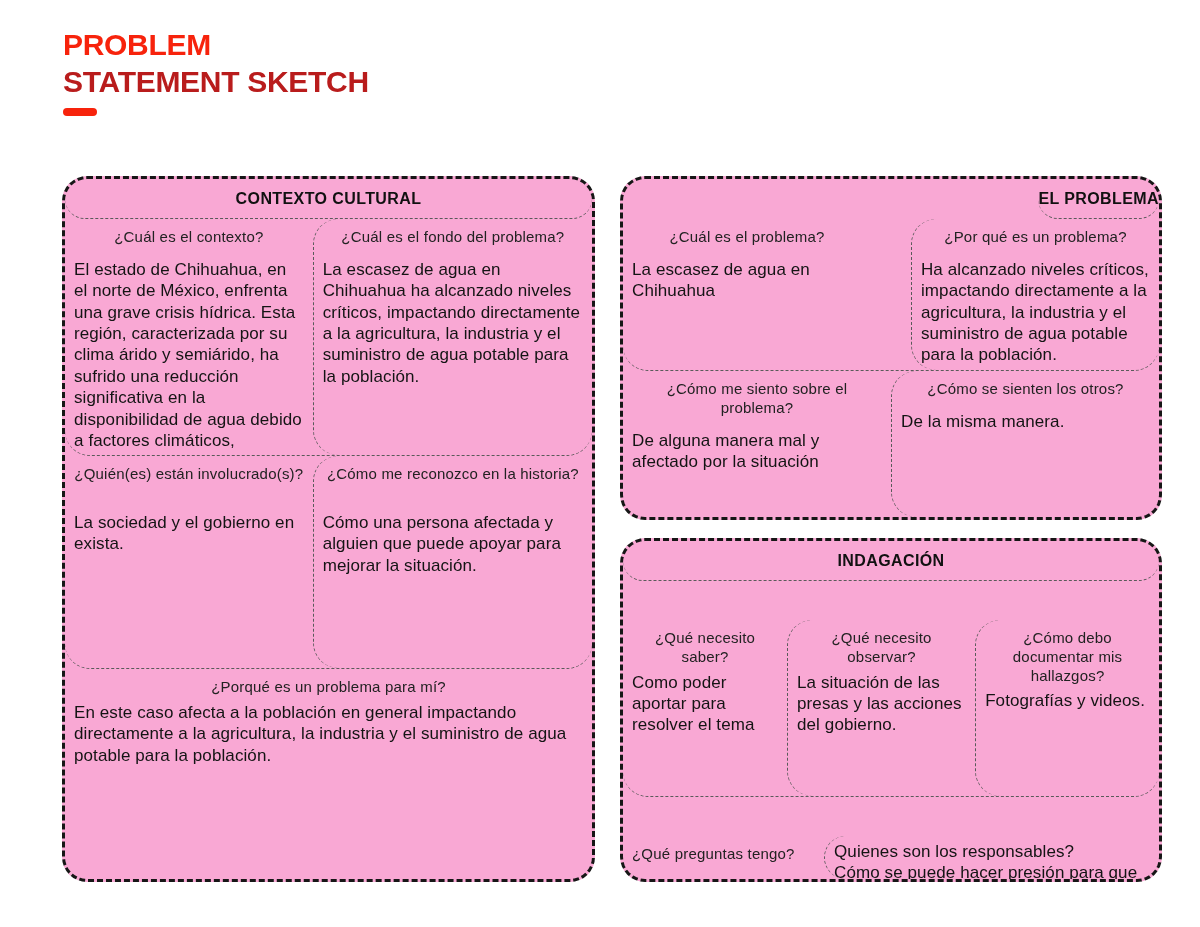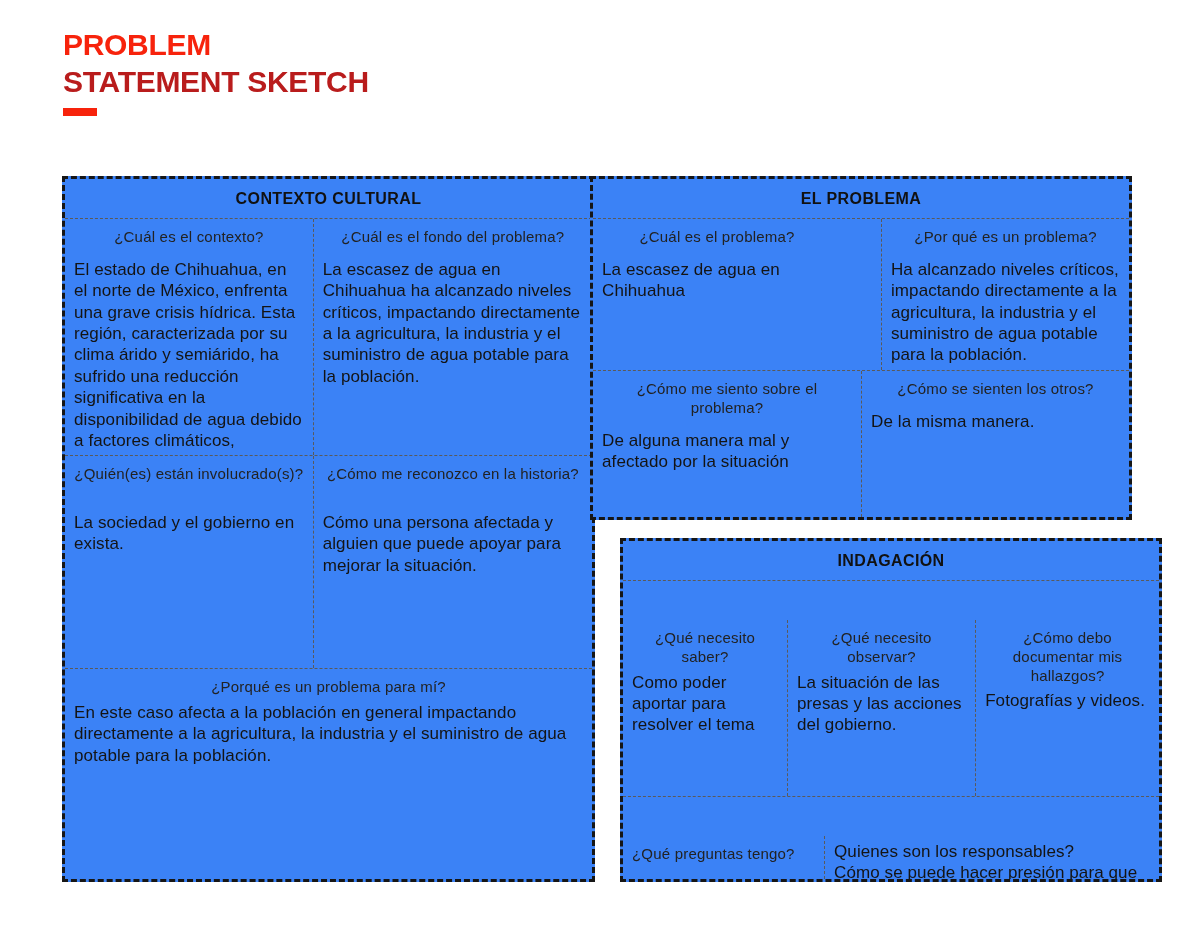--- a/index.html
+++ b/index.html
@@ -1,16 +1,16 @@
 <!DOCTYPE html>
 <html><head>
 <meta charset="utf-8">
 <style>
   html,body { margin:0; padding:0; background:#ffffff; }
-  * { box-sizing:border-box; }
+  * { box-sizing:border-box;border-radius:25px; }
   .page {
     position:relative;
     width:1200px; height:927px;
     background:#ffffff;
     font-family:"Liberation Sans", sans-serif;
     color:#1a1a1a;
     overflow:hidden;
   }
 
   
@@ -18,44 +18,44 @@
   .title-line {
     font-size:30px; font-weight:bold; line-height:37px;
     letter-spacing:-0.3px;
   }
   .title-dash { width:34px; height:8px; margin-top:8px; }
 
   
   .box {
     position:absolute;
     border:3px dashed #161616;
-    background:#3b82f6;
+    background:#f9a8d4;
     display:flex; flex-direction:column;
   }
   .box-contexto   { left:62px;  top:176px; width:533px; height:706px; }
-  .box-problema   { left:590px; top:176px; width:542px; height:344px; }
+  .box-problema   { left:620px; top:176px; width:542px; height:344px;align-items:flex-end; }
   .box-indagacion { left:620px; top:538px; width:542px; height:344px;gap:39px; }
 
   .box-header {
     flex:0 0 40px;
     display:flex; align-items:center; justify-content:center;
     font-size:16px; font-weight:bold; letter-spacing:0.4px;
     border-bottom:1px dashed #5a5a5a;
     color:#111;
   }
 
   .row { display:flex; flex-direction:row; min-height:0; }
   .row.hr { border-bottom:1px dashed #5a5a5a; }
   .grow { flex:1 1 auto; }
 
   .cell { padding:5px 9px 4px 9px; overflow:hidden; }
   .cell + .cell { border-left:1px dashed #5a5a5a; }
 
   
-  .ctx-r1 { flex:0 0 237px;justify-content:flex-end; }
+  .ctx-r1 { flex:0 0 237px; }
   .ctx-r2 { flex:0 0 213px; }
   .c47 { width:47%; } .c53 { width:53%; }
 
   
   .prb-r1 { flex:0 0 152px;gap:40px; }
   .c50 { width:50%; }
 
   
   .ind-r1 { flex:0 0 177px; }
   .c31 { width:30.6%; } .c35 { width:35.1%; } .c34 { width:34.3%; }

